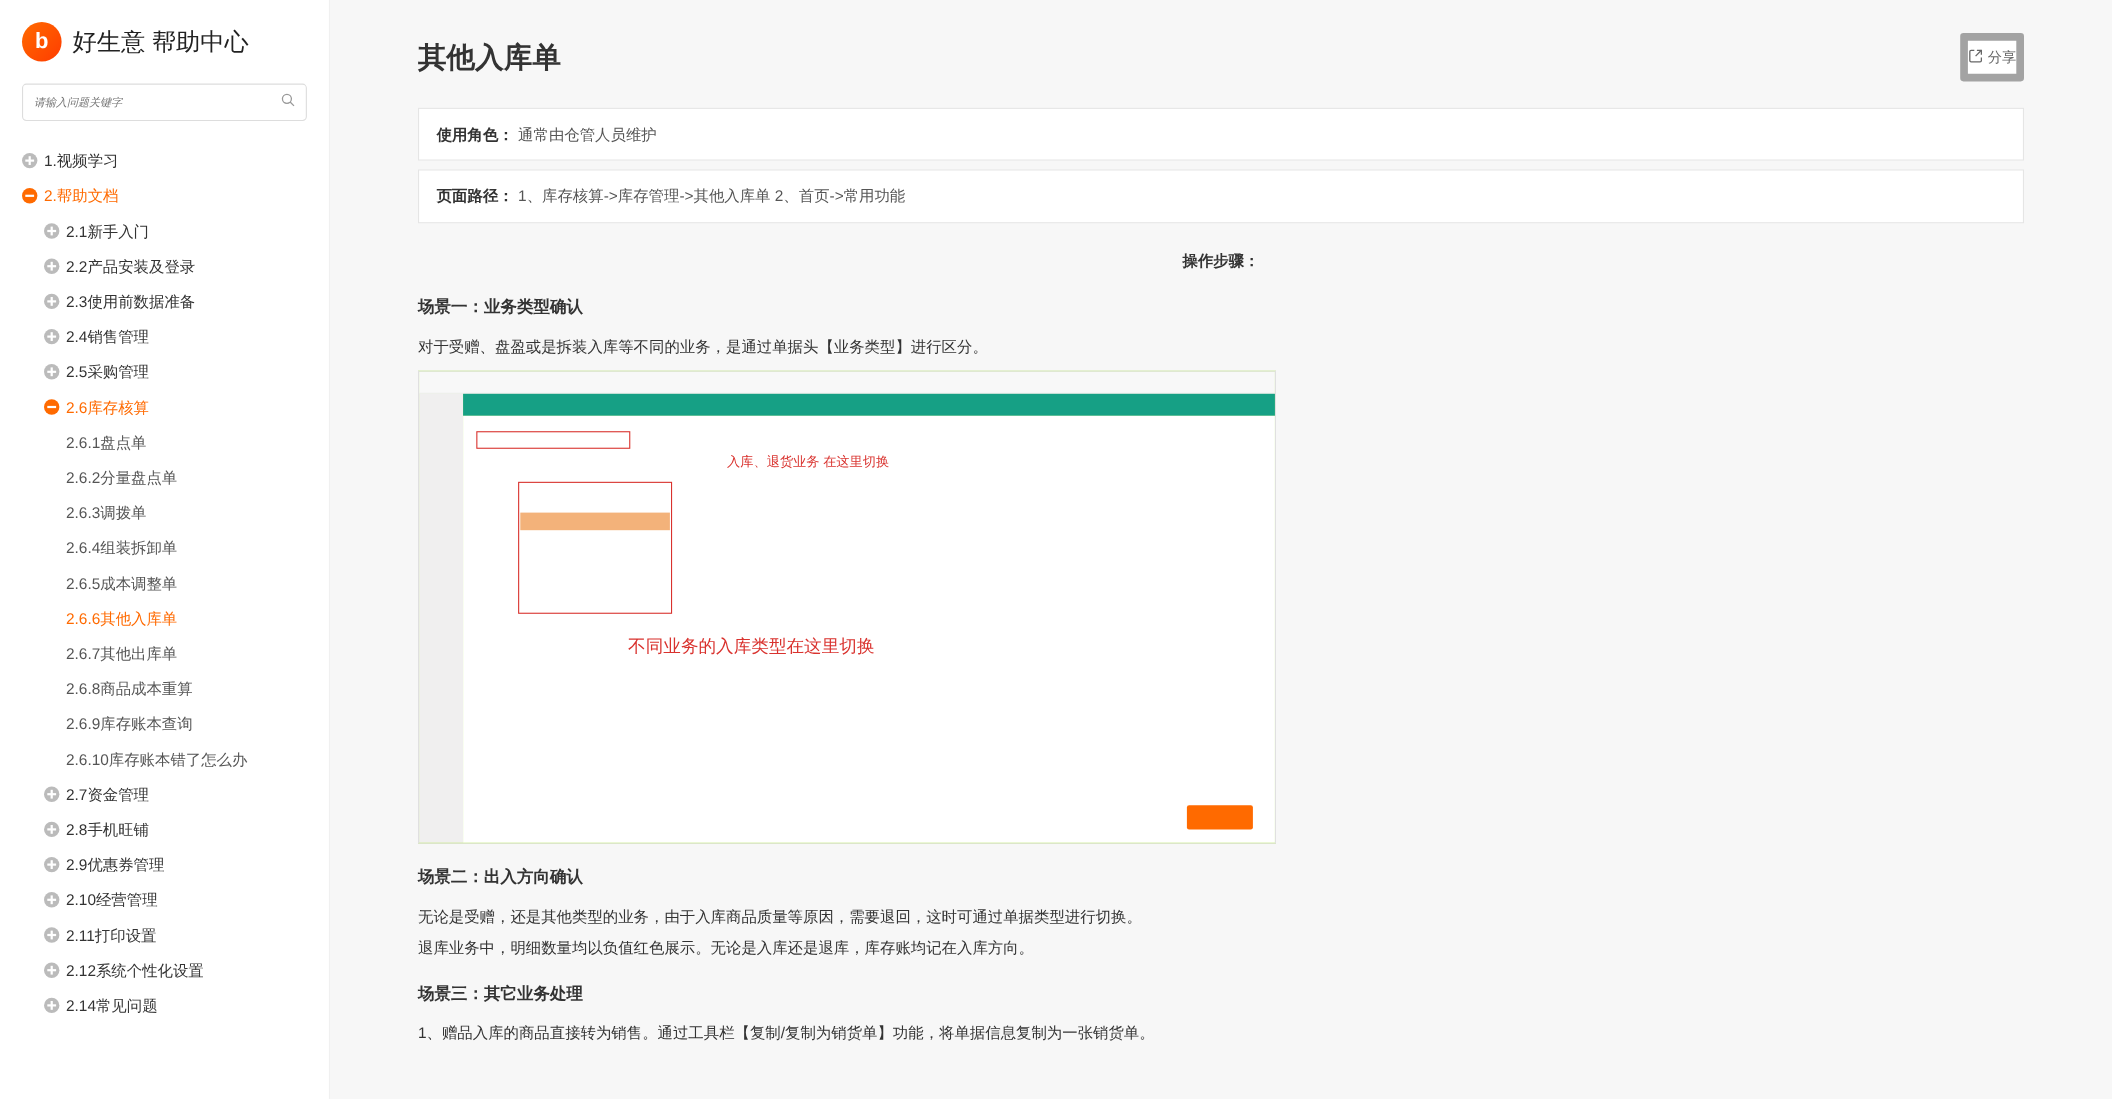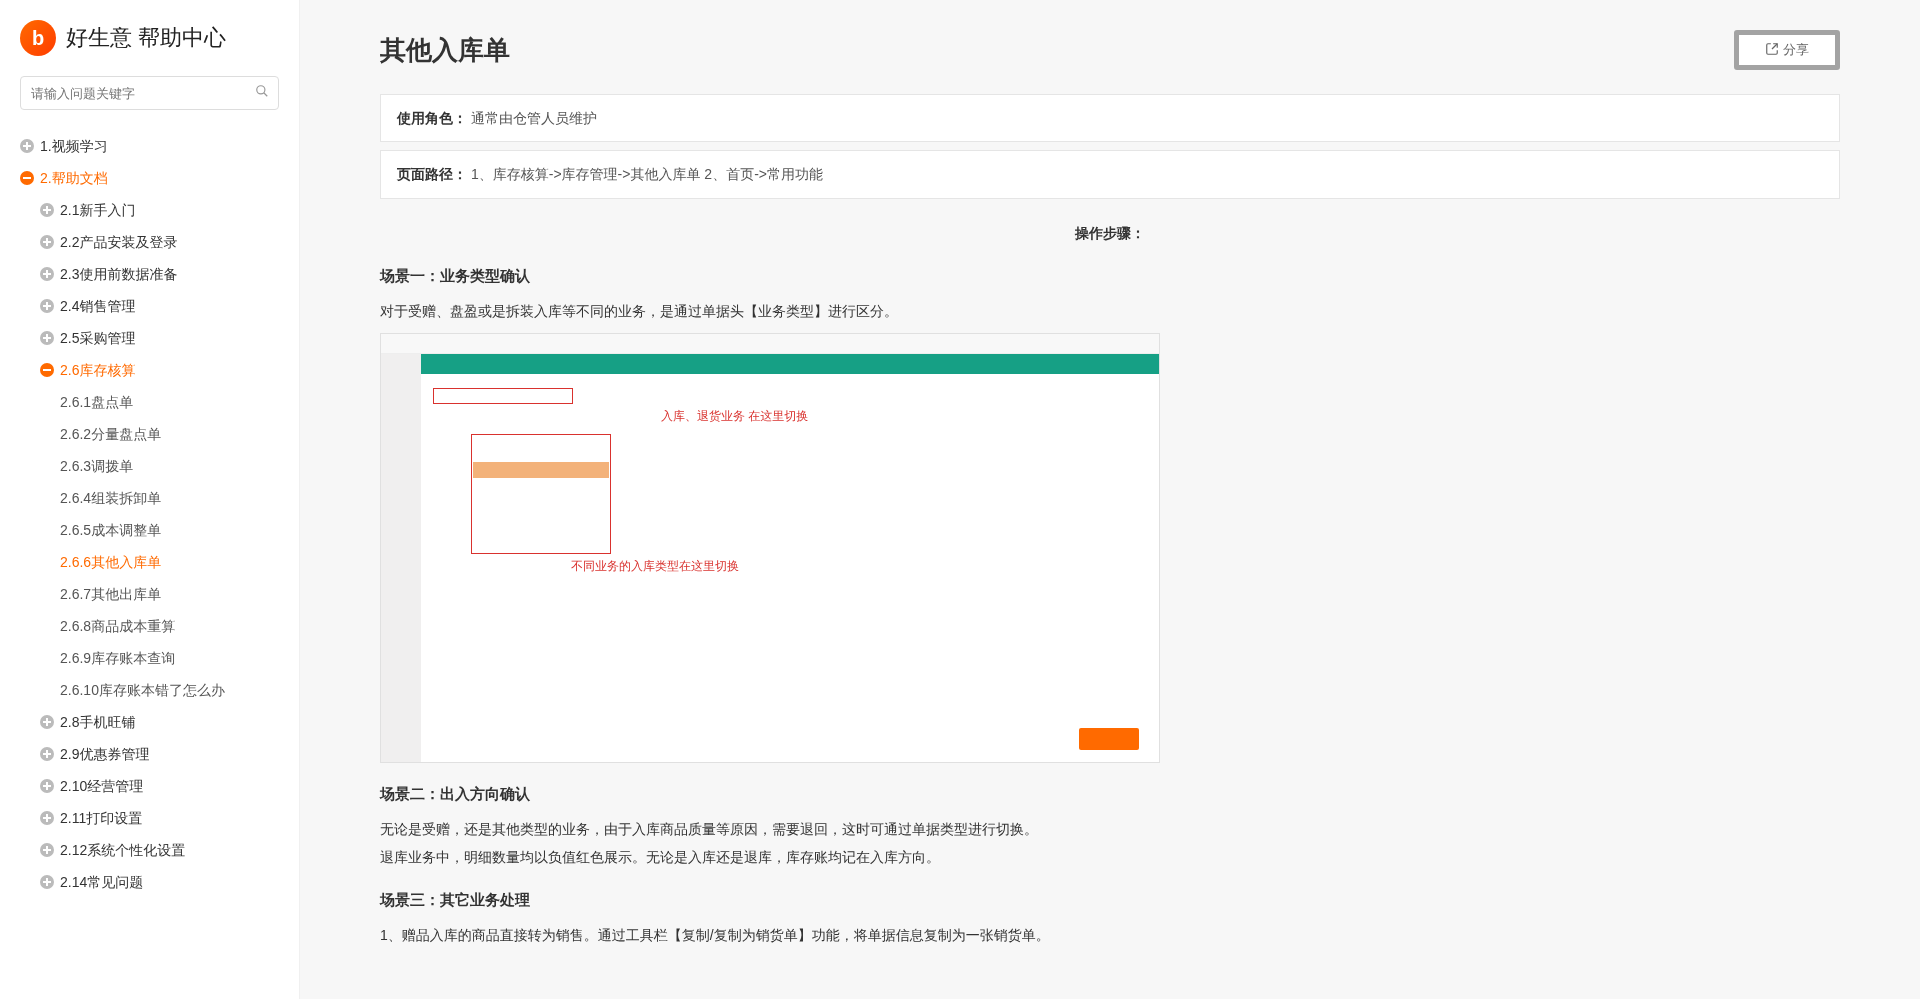--- a/index.html
+++ b/index.html
@@ -3,54 +3,54 @@
 <meta charset="utf-8">
 <style>
 * { margin: 0; padding: 0; box-sizing: border-box; }
 body { font-family: "Microsoft YaHei", Arial, sans-serif; font-size: 14px; color: #333; background: #fff; }
 .container { display: flex; width: 1920px; height: 999px; }
 .sidebar { width: 300px; padding: 20px 20px 20px 20px; border-right: 1px solid #f0f0f0; overflow-y: auto; }
 .logo-row { display: flex; align-items: center; margin-bottom: 20px; }
 .logo { width: 36px; height: 36px; background: linear-gradient(135deg, #ff6a00, #ff3c00); border-radius: 50%; color: #fff; font-weight: bold; font-size: 20px; display: flex; align-items: center; justify-content: center; margin-right: 10px; }
 .logo-text { font-size: 22px; color: #222; }
 .search-box { position: relative; margin-bottom: 20px; }
-.search-box input { width: 100%; height: 34px; border: 1px solid #ddd; border-radius: 4px; padding: 0 30px 0 10px; font-size: 13px; color: #999; outline: none; }
+.search-box input { width: 100%; height: 34px; border: 1px solid #ddd; border-radius: 4px; padding: 0 30px 0 10px; font-size: 10px; color: #999; outline: none; font-style: italic; }
 .search-box .search-icon { position: absolute; right: 10px; top: 8px; color: #999; font-size: 14px; }
 .nav { list-style: none; }
 .nav li { line-height: 32px; cursor: pointer; white-space: nowrap; }
 .nav-l1 { padding-left: 0; }
 .nav-l2 { padding-left: 20px; }
 .nav-l3 { padding-left: 40px; color: #555; }
 .nav .icon { display: inline-block; width: 14px; height: 14px; margin-right: 6px; vertical-align: middle; position: relative; top: -1px; }
 .icon-plus { background: #bbb; border-radius: 50%; }
 .icon-plus::before, .icon-plus::after { content: ""; position: absolute; background: #fff; }
 .icon-plus::before { left: 3px; right: 3px; top: 6px; height: 2px; }
 .icon-plus::after { top: 3px; bottom: 3px; left: 6px; width: 2px; }
 .icon-minus { background: #ff6a00; border-radius: 50%; }
 .icon-minus::before { content: ""; position: absolute; background: #fff; left: 3px; right: 3px; top: 6px; height: 2px; }
 .active { color: #ff6a00; }
 .main { flex: 1; background: #f7f7f7; padding: 0 0 0 0; overflow-y: auto; }
 .main-inner { padding: 30px 80px 40px 80px; }
 .page-head { display: flex; justify-content: space-between; align-items: center; margin-bottom: 24px; }
 .page-title { font-size: 26px; color: #333; }
-.share-btn { border: 5px solid #a3a3a3; background: #fff; padding: 6px 26px; border-radius: 3px; font-size: 13px; color: #666; display: flex; align-items: center; cursor: pointer; }
+.share-btn { border: 7px solid #a3a3a3; background: #fff; padding: 6px 0; border-radius: 3px; font-size: 13px; color: #666; display: flex; align-items: center; cursor: pointer; }
 .share-btn .share-icon { margin-right: 4px; font-size: 14px; }
 .box { border: 1px solid #e5e5e5; background: #fff; padding: 12px 16px; margin-bottom: 8px; color: #555; line-height: 1.6; }
 .box b { color: #333; font-weight: bold; margin-right: 4px; }
 .content { margin-top: 20px; color: #333; line-height: 2; }
 .content h4 { font-size: 15px; margin-top: 14px; margin-bottom: 6px; }
 .content p { font-size: 14px; }
 .content .step-label { font-weight: bold; margin-bottom: 8px; text-align: center; }
 .screenshot-ph { width: 780px; height: 430px; background: #bef264; border: 1px solid #e0e0e0; margin: 8px 0 16px 0; position: relative; }
 .screenshot-ph .ph-topbar { position: absolute; left: 0; right: 0; top: 0; height: 20px; background: #f8f8f8; border-bottom: 1px solid #eee; }
 .screenshot-ph .ph-leftbar { position: absolute; left: 0; top: 20px; bottom: 0; width: 40px; background: #f0efef; }
 .screenshot-ph .ph-tabbar { position: absolute; left: 40px; top: 20px; right: 0; height: 20px; background: #16a085; }
 .screenshot-ph .ph-body { position: absolute; left: 40px; top: 40px; right: 0; bottom: 0; background: #fff; }
 .screenshot-ph .ph-note1 { position: absolute; left: 280px; top: 70px; color: #d9322e; font-size: 12px; }
-.screenshot-ph .ph-note2 { position: absolute; left: 190px; top: 220px; color: #d9322e; font-size: 12px; }
+.screenshot-ph .ph-note2 { position: absolute; left: 190px; top: 235px; color: #d9322e; font-size: 16px; }
 .screenshot-ph .ph-btn { position: absolute; right: 20px; bottom: 12px; width: 60px; height: 22px; background: #ff6a00; border-radius: 2px; }
 .screenshot-ph .ph-redbox1 { position: absolute; left: 52px; top: 54px; width: 140px; height: 16px; border: 1px solid #d9322e; }
 .screenshot-ph .ph-redbox2 { position: absolute; left: 90px; top: 100px; width: 140px; height: 120px; border: 1px solid #d9322e; }
 .screenshot-ph .ph-orange { position: absolute; left: 92px; top: 128px; width: 136px; height: 16px; background: #f3b27a; }
 </style>
 </head>
 <body>
 
 <div class="container">
   <aside class="sidebar">
@@ -79,20 +79,21 @@
       <li class="nav-l3"><span>2.6.1盘点单</span></li>
       <li class="nav-l3"><span>2.6.2分量盘点单</span></li>
       <li class="nav-l3"><span>2.6.3调拨单</span></li>
       <li class="nav-l3"><span>2.6.4组装拆卸单</span></li>
       <li class="nav-l3"><span>2.6.5成本调整单</span></li>
       <li class="nav-l3 active"><span>2.6.6其他入库单</span></li>
       <li class="nav-l3"><span>2.6.7其他出库单</span></li>
       <li class="nav-l3"><span>2.6.8商品成本重算</span></li>
       <li class="nav-l3"><span>2.6.9库存账本查询</span></li>
       <li class="nav-l3"><span>2.6.10库存账本错了怎么办</span></li>
+      <li class="nav-l2"><span class="icon icon-plus"></span><span>2.7资金管理</span></li>
       <li class="nav-l2"><span class="icon icon-plus"></span><span>2.8手机旺铺</span></li>
       <li class="nav-l2"><span class="icon icon-plus"></span><span>2.9优惠券管理</span></li>
       <li class="nav-l2"><span class="icon icon-plus"></span><span>2.10经营管理</span></li>
       <li class="nav-l2"><span class="icon icon-plus"></span><span>2.11打印设置</span></li>
       <li class="nav-l2"><span class="icon icon-plus"></span><span>2.12系统个性化设置</span></li>
       <li class="nav-l2"><span class="icon icon-plus"></span><span>2.14常见问题</span></li>
     </ul>
   </aside>
 
   <main class="main">

